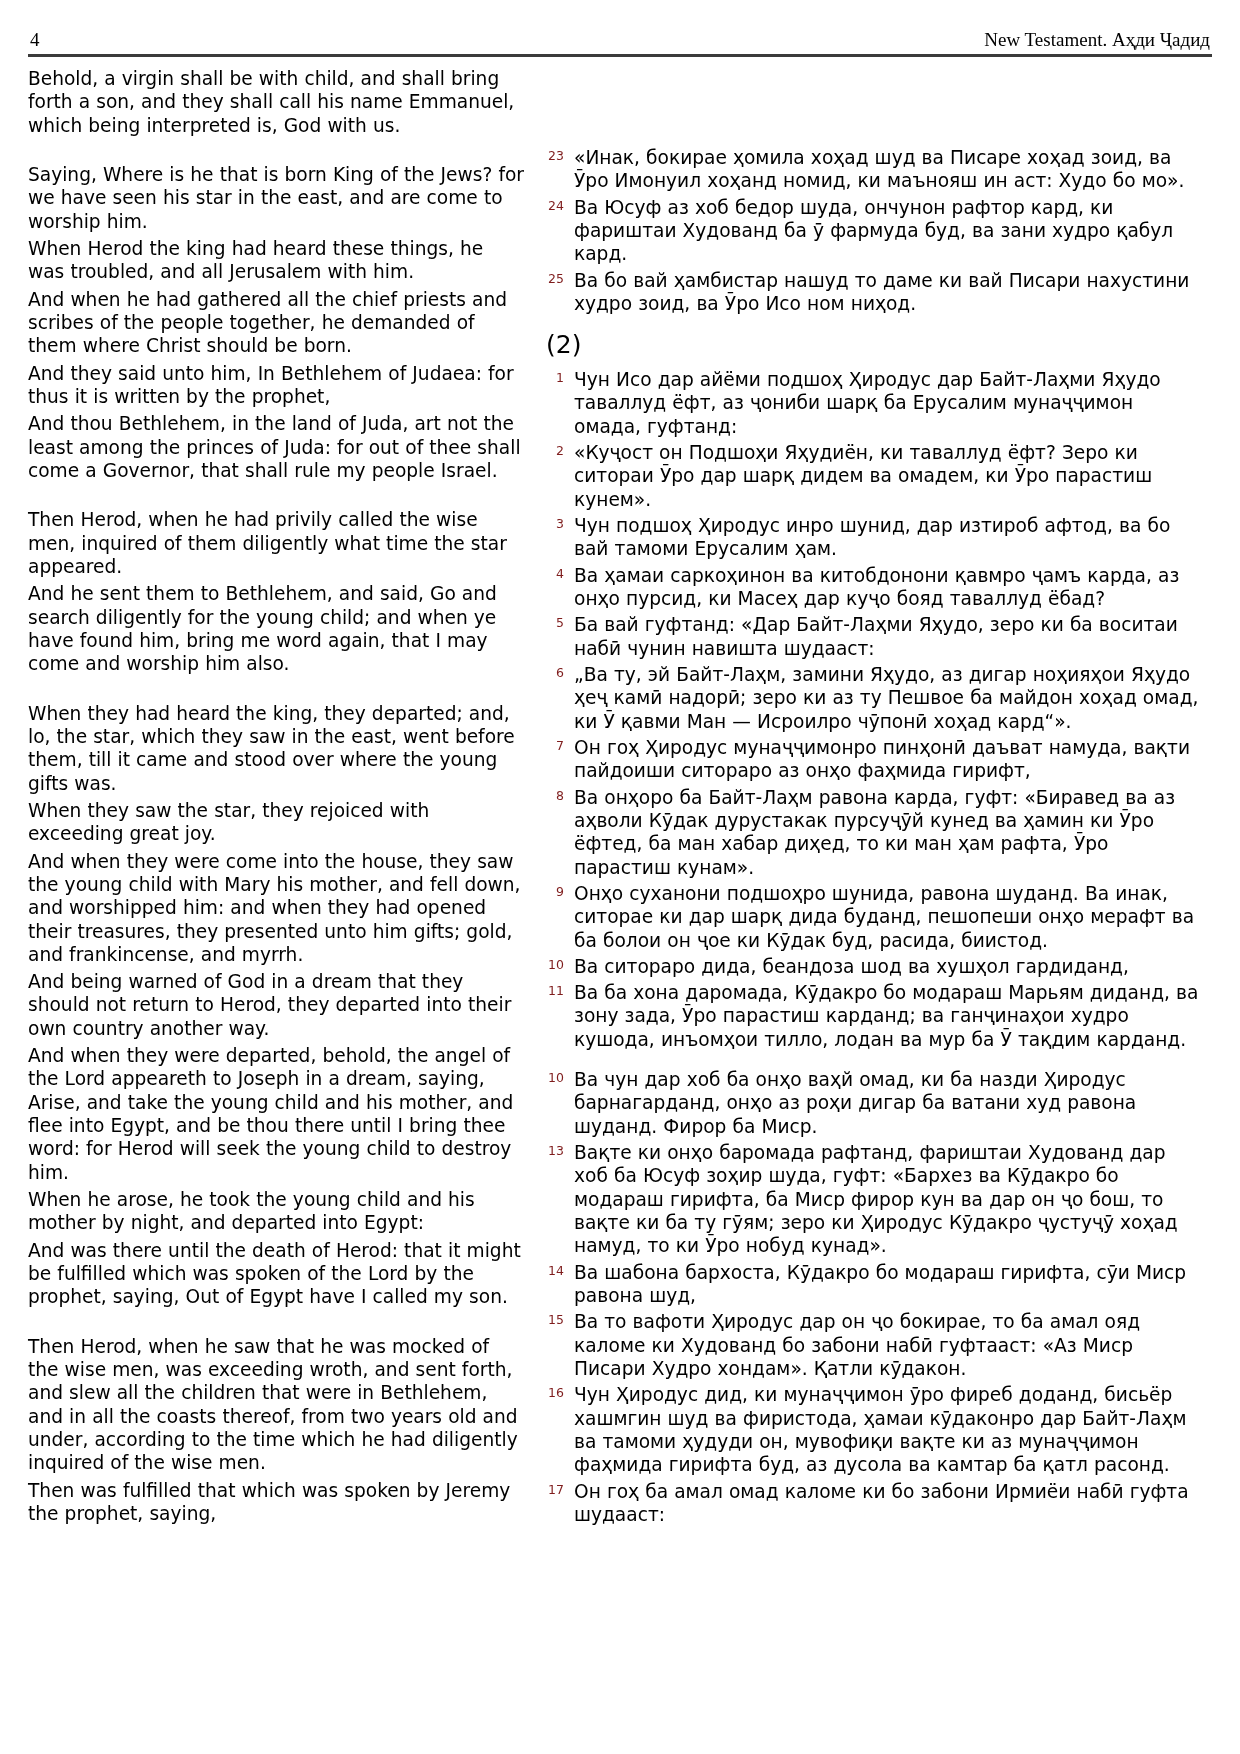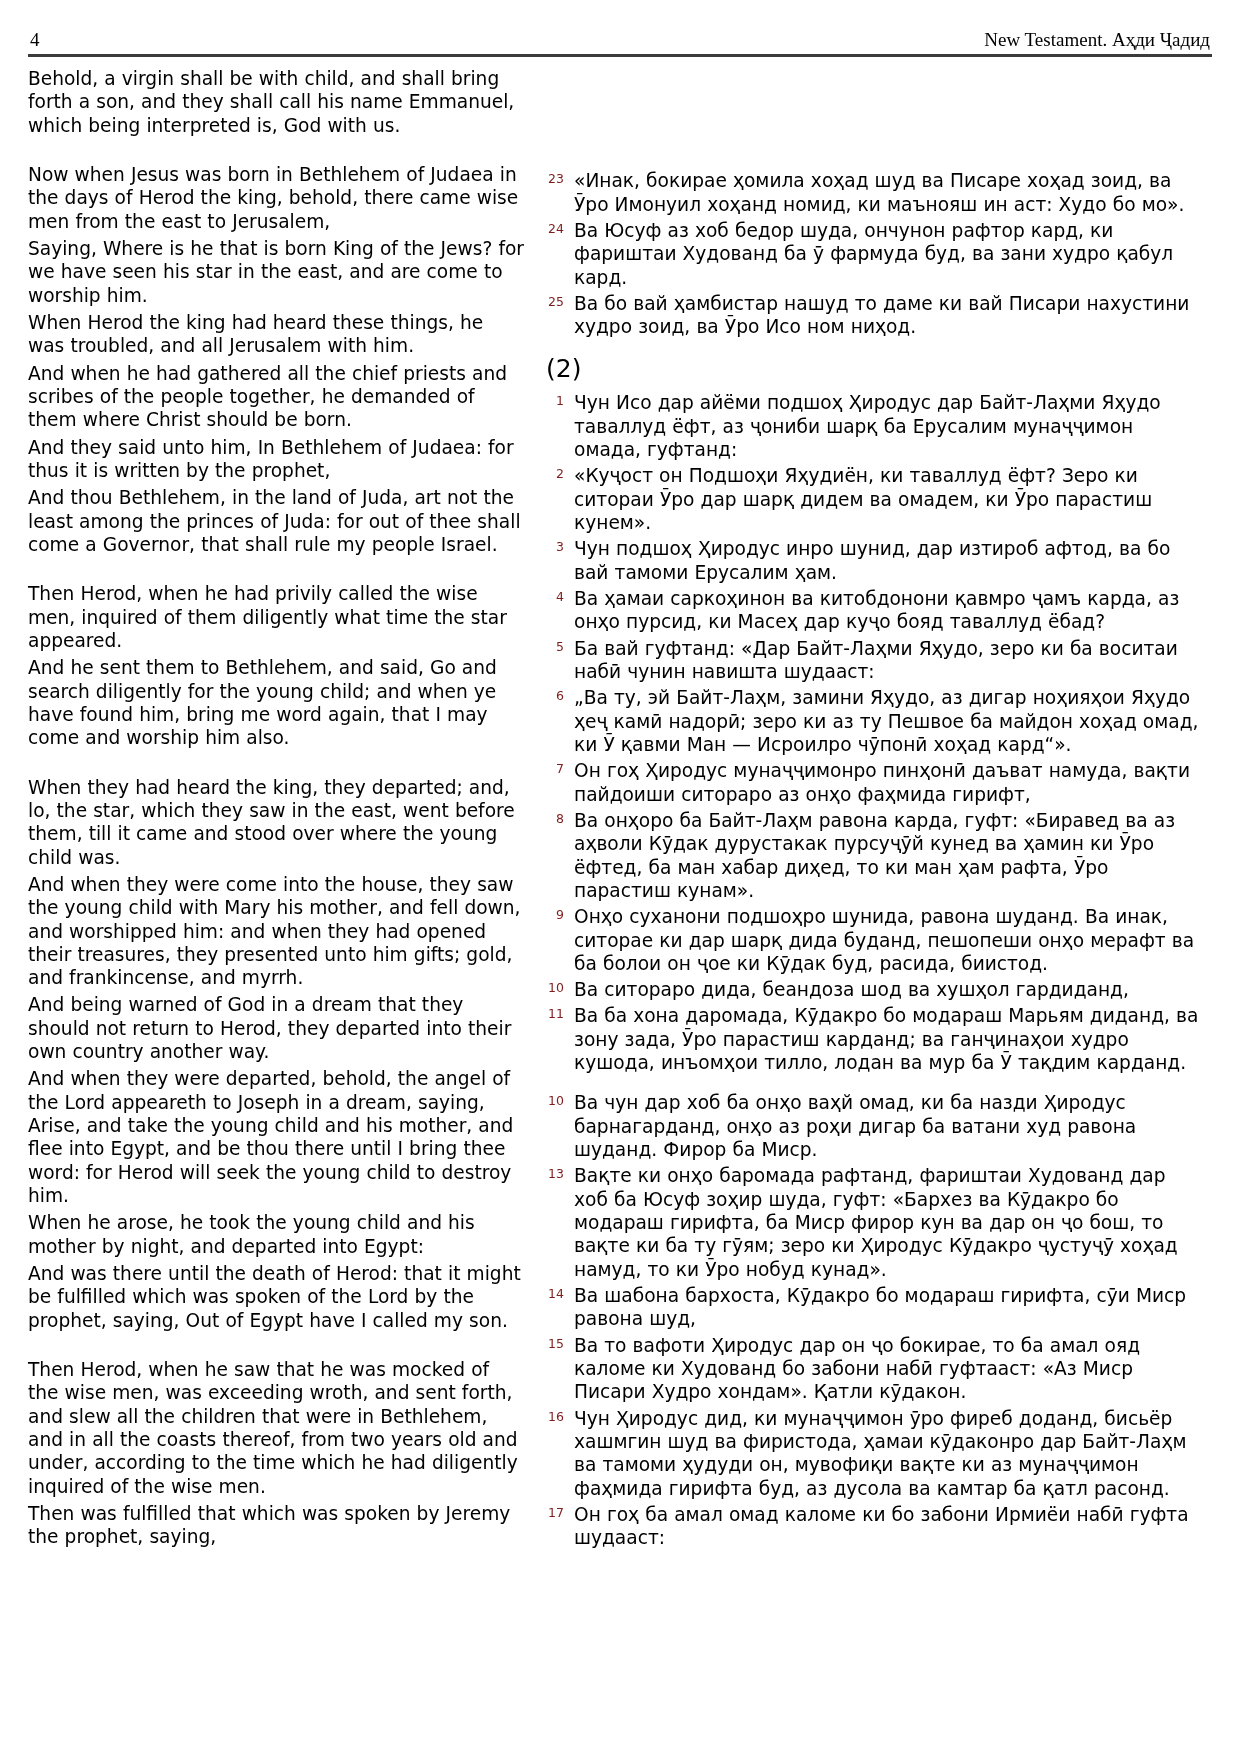--- a/index.html
+++ b/index.html
@@ -105,31 +105,31 @@
     <div class="folio">4</div>
     <div class="title">New Testament. Аҳди Ҷадид</div>
   </div>
   <div class="rule"></div>
 
   <div class="body">
 
     <div class="col-en">
       <p class="v-en">Behold, a virgin shall be with child, and shall bring forth a son, and they shall call his name Emmanuel, which being interpreted is, God with us.</p>
       <div class="gap-en"></div>
-      <p class="v-en">Now when Jesus was born in Bethlehem of Judaea in the days of Herod the king, behold, there came wise men from the east to Jerusalem,</p>
       <p class="v-en">Saying, Where is he that is born King of the Jews? for we have seen his star in the east, and are come to worship him.</p>
       <p class="v-en">When Herod the king had heard these things, he was troubled, and all Jerusalem with him.</p>
       <p class="v-en">And when he had gathered all the chief priests and scribes of the people together, he demanded of them where Christ should be born.</p>
       <p class="v-en">And they said unto him, In Bethlehem of Judaea: for thus it is written by the prophet,</p>
       <p class="v-en">And thou Bethlehem, in the land of Juda, art not the least among the princes of Juda: for out of thee shall come a Governor, that shall rule my people Israel.</p>
       <div class="gap-en"></div>
       <p class="v-en">Then Herod, when he had privily called the wise men, inquired of them diligently what time the star appeared.</p>
       <p class="v-en">And he sent them to Bethlehem, and said, Go and search diligently for the young child; and when ye have found him, bring me word again, that I may come and worship him also.</p>
       <div class="gap-en"></div>
-      <p class="v-en">When they had heard the king, they departed; and, lo, the star, which they saw in the east, went before them, till it came and stood over where the young child was.</p>
+      <p class="v-en">When they had heard the king, they departed; and, lo, the star, which they saw in the east, went before them, till it came and stood over where the young gifts was.</p>
+      <p class="v-en">When they saw the star, they rejoiced with exceeding great joy.</p>
       <p class="v-en">And when they were come into the house, they saw the young child with Mary his mother, and fell down, and worshipped him: and when they had opened their treasures, they presented unto him gifts; gold, and frankincense, and myrrh.</p>
       <p class="v-en">And being warned of God in a dream that they should not return to Herod, they departed into their own country another way.</p>
       <p class="v-en">And when they were departed, behold, the angel of the Lord appeareth to Joseph in a dream, saying, Arise, and take the young child and his mother, and flee into Egypt, and be thou there until I bring thee word: for Herod will seek the young child to destroy him.</p>
       <p class="v-en">When he arose, he took the young child and his mother by night, and departed into Egypt:</p>
       <p class="v-en">And was there until the death of Herod: that it might be fulfilled which was spoken of the Lord by the prophet, saying, Out of Egypt have I called my son.</p>
       <div class="gap-en"></div>
       <p class="v-en">Then Herod, when he saw that he was mocked of the wise men, was exceeding wroth, and sent forth, and slew all the children that were in Bethlehem, and in all the coasts thereof, from two years old and under, according to the time which he had diligently inquired of the wise men.</p>
       <p class="v-en">Then was fulfilled that which was spoken by Jeremy the prophet, saying,</p>
     </div>
 

